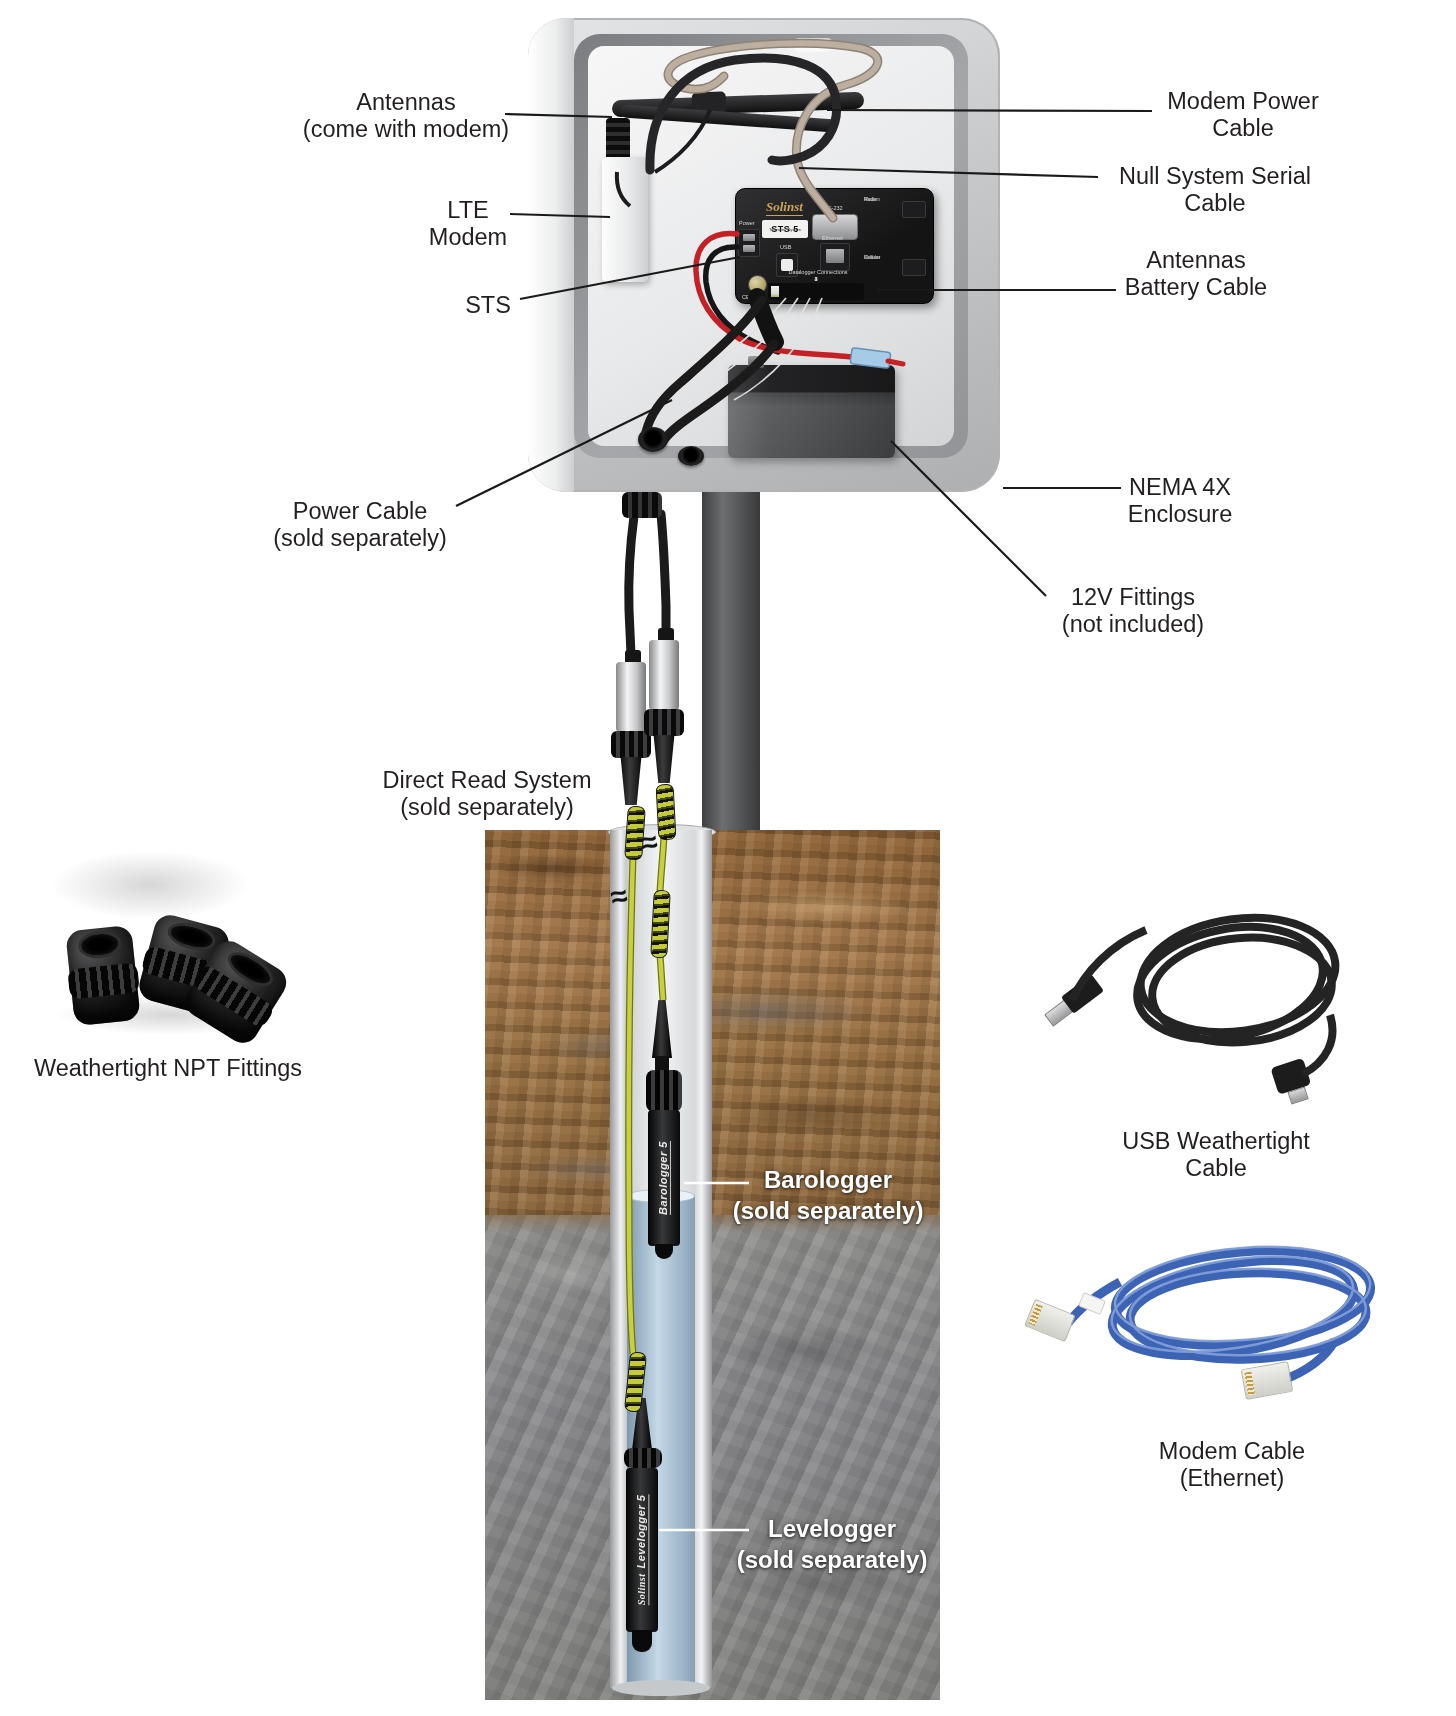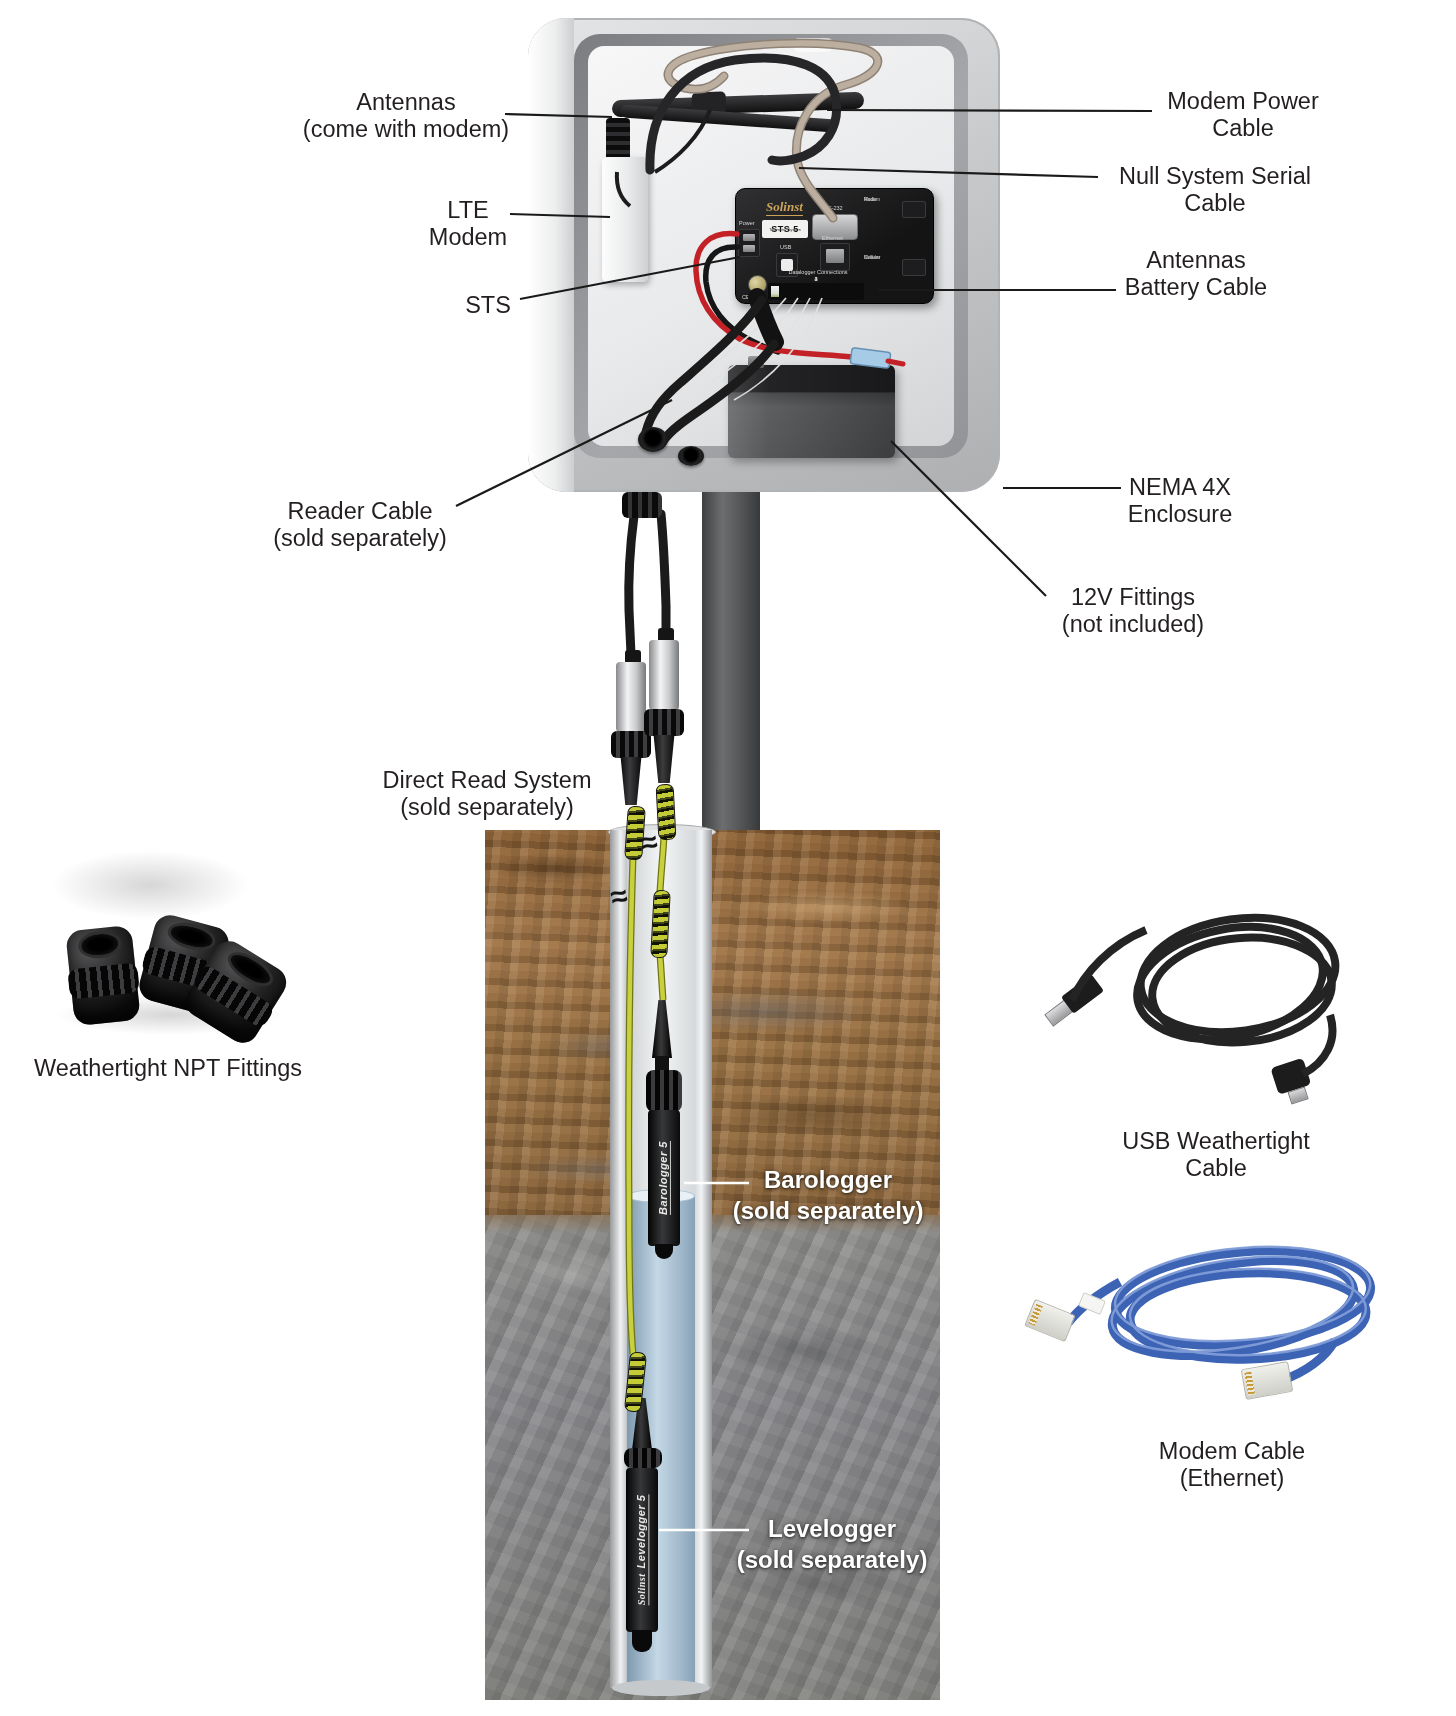--- a/index.html
+++ b/index.html
@@ -390,21 +390,21 @@
   </div>
   <div class="lbl" style="left:1180px;top:474px;">
     <div>NEMA 4X</div>
       <div>Enclosure</div>
   </div>
   <div class="lbl" style="left:1133px;top:584px;">
     <div>12V Fittings</div>
       <div>(not included)</div>
   </div>
   <div class="lbl" style="left:360px;top:498px;">
-    <div>Reader Cable</div>
+    <div>Power Cable</div>
       <div>(sold separately)</div>
   </div>
   <div class="lbl" style="left:487px;top:767px;">
     <div>Direct Read System</div>
       <div>(sold separately)</div>
   </div>
   <div class="lbl" style="left:168px;top:1055px;">
     <div>Weathertight NPT Fittings</div>
   </div>
   <div class="lbl-w" style="left:828px;top:1164px;">

